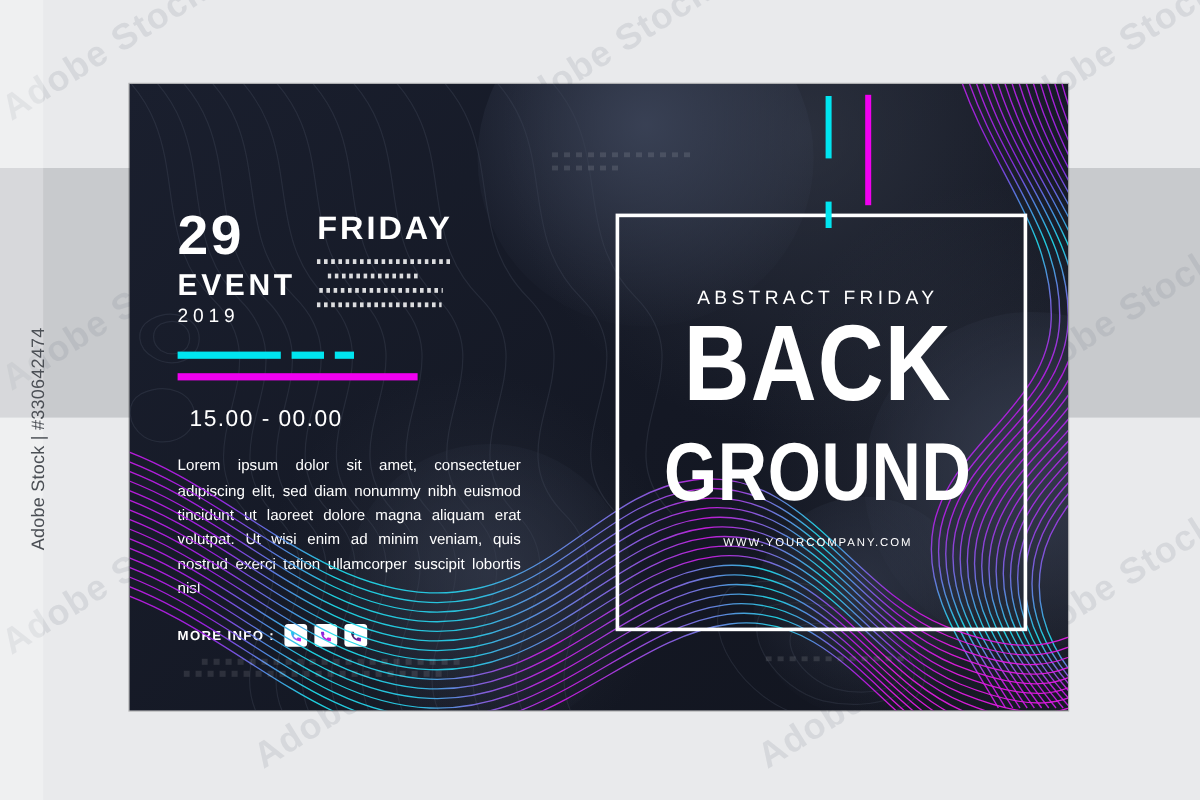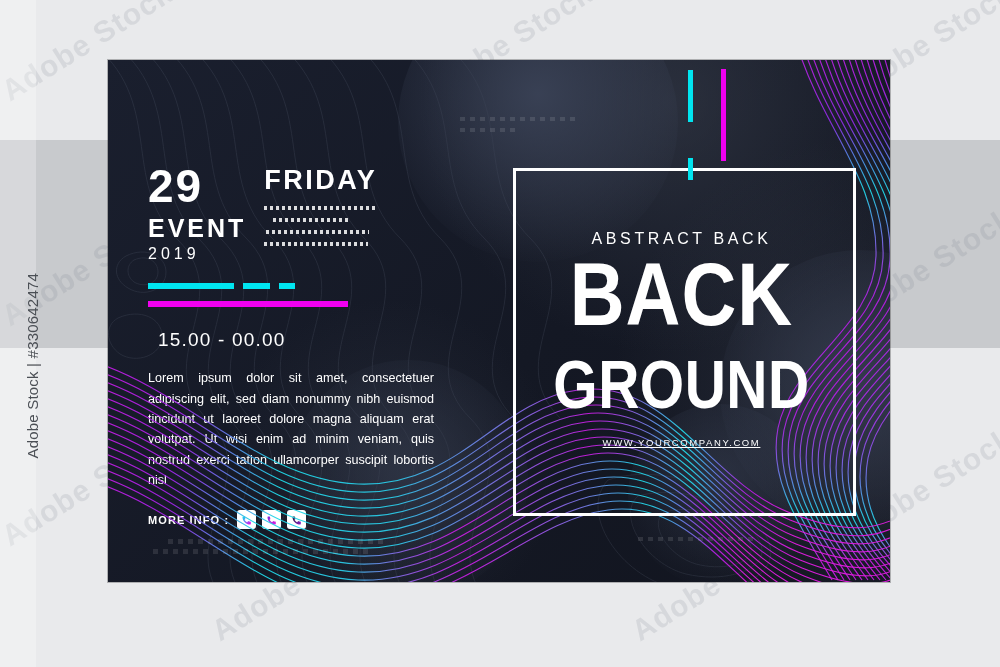--- a/index.html
+++ b/index.html
@@ -49,21 +49,21 @@
     font-size: 30px;
     font-weight: bold;
     letter-spacing: 1px;
     white-space: nowrap;
     transform: rotate(-32deg);
   }
 
   
   #poster {
     position: absolute;
-    left: 108px; top: 60px;
+    left: 108px; top: 70px;
     width: 782px; height: 522px;
     background:
       radial-gradient(circle at 72% 8%, rgba(60,66,80,0.55) 0%, rgba(60,66,80,0) 34%),
       radial-gradient(circle at 96% 62%, rgba(58,64,78,0.50) 0%, rgba(58,64,78,0) 30%),
       radial-gradient(circle at 36% 78%, rgba(52,58,72,0.40) 0%, rgba(52,58,72,0) 26%),
       linear-gradient(135deg, #1a1f2e 0%, #141824 55%, #12151f 100%);
     overflow: hidden;
     box-shadow: 0 0 0 1px rgba(0,0,0,0.25);
   }
   #poster-topo { position:absolute; left:0; top:0; width:782px; height:522px; opacity:.55; }
@@ -159,21 +159,20 @@
   }
   #headline-2 {
     color:#fff; font-weight: bold; font-size: 57px;
     letter-spacing: .5px; line-height: 1;
     margin-top: 26px;
     transform: scaleY(1.2); transform-origin: center;
   }
   #site-url {
     color:#fff; font-size: 9.5px; letter-spacing: 1.6px;
     margin-top: 24px;
-    text-decoration: underline;
   }
 
   
   #bar-cyan-tall  { position:absolute; left: 580px; top: 10px; width: 5px; height: 52px; }
   #bar-cyan-small { position:absolute; left: 580px; top: 98px; width: 5px; height: 22px; }
   #bar-magenta-tall { position:absolute; left: 613px; top: 9px; width: 5px; height: 92px; }
 
   
   .decor-dots {
     position:absolute; height: 5px;
@@ -398,21 +397,21 @@
         <path d="M-20,388 C80,418 150,508 250,512 C350,516 412,428 492,418 C582,406 622,508 702,540"></path>
         <path d="M-20,396 C80,426 150,516 250,520 C350,524 414,436 494,426 C584,414 624,516 704,548"></path>
         <path d="M-20,404 C80,434 150,524 250,528 C350,532 416,444 496,434 C586,422 626,524 706,556"></path>
         <path d="M-20,412 C80,442 150,532 250,536 C350,540 418,452 498,442 C588,430 628,532 708,564"></path>
         <path d="M-20,420 C80,450 150,540 250,544 C350,548 420,460 500,450 C590,438 630,540 710,572"></path>
       </g>
     </svg>
 
     <div id="frame-outer"></div>
     <div id="frame-content">
-      <div id="eyebrow">ABSTRACT BACK</div>
+      <div id="eyebrow">ABSTRACT FRIDAY</div>
       <div id="headline-1">BACK</div>
       <div id="headline-2">GROUND</div>
       <div id="site-url">WWW.YOURCOMPANY.COM</div>
     </div>
 
     <div id="bar-cyan-tall" style="background: rgb(0, 229, 240);"></div>
     <div id="bar-cyan-small" style="background: rgb(0, 229, 240);"></div>
     <div id="bar-magenta-tall" style="background: rgb(240, 0, 240);"></div>
 
     <div class="decor-dots" id="decor-dots-1"></div>

